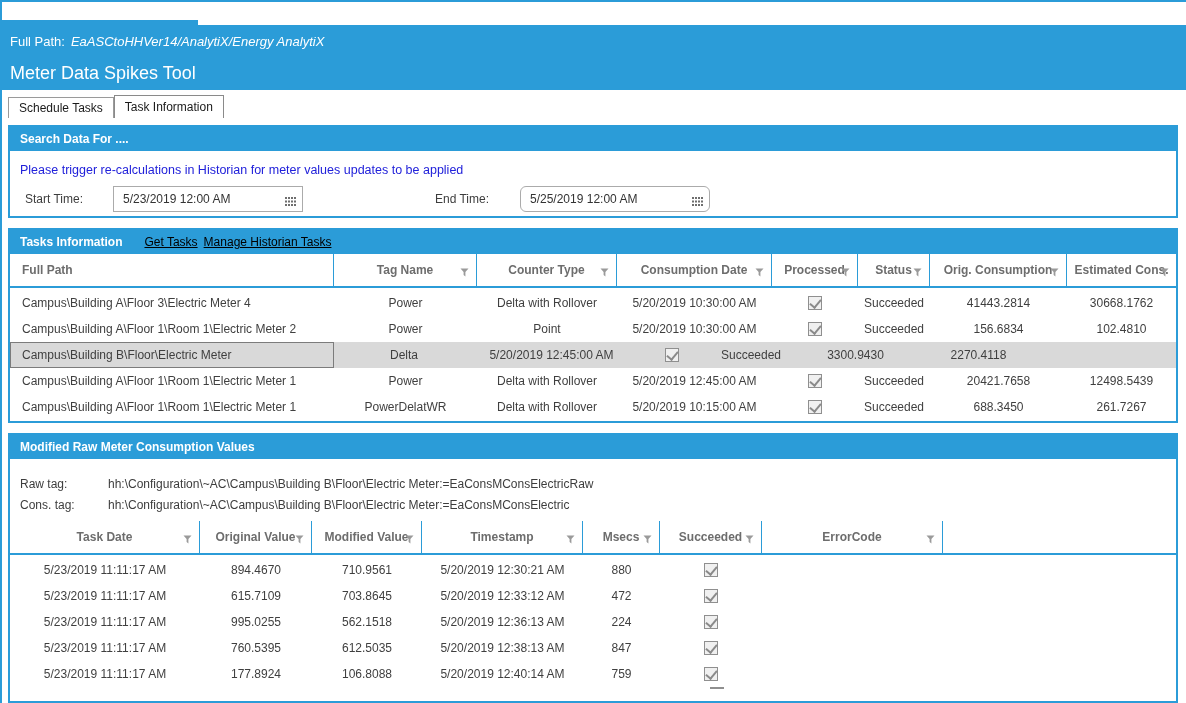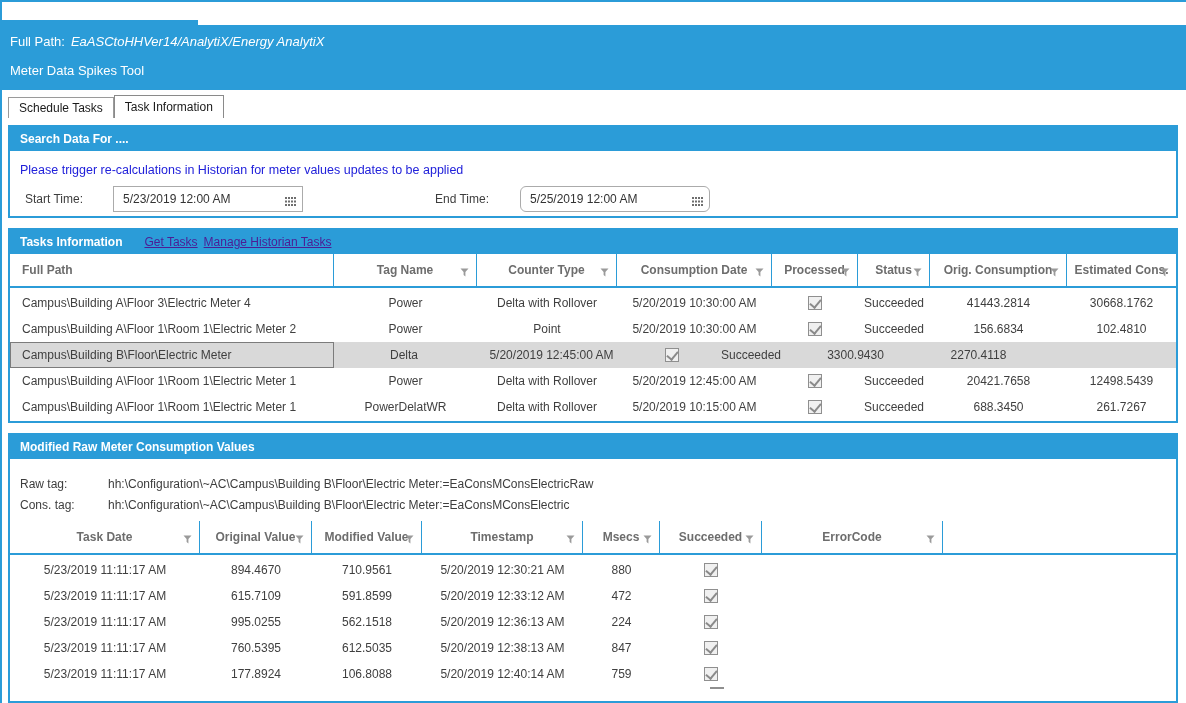--- a/index.html
+++ b/index.html
@@ -14,34 +14,34 @@
   
   .doc-tab { position:absolute; left:2px; top:20px; height:23px; width:196px; background:#2b9cd8;
     display:flex; align-items:center; gap:6px; padding:0 6px 0 8px; color:#fff; }
   .doc-tab .title { white-space:nowrap; }
   .doc-tab svg { display:block; }
 
   
   .band { position:absolute; left:0; top:25px; width:1186px; height:65px; background:#2b9cd8; color:#fff; }
   .band .line1 { position:absolute; left:10px; top:9px; font-size:13px; }
   .band .line1 .value { font-style:italic; margin-left:6px; }
-  .band .line2 { position:absolute; left:10px; top:38px; font-size:13px; }
+  .band .line2 { position:absolute; left:10px; top:38px; font-size:18px; }
 
   
   .subtabs { position:absolute; left:8px; top:95px; height:23px; display:flex; align-items:flex-end; }
   .subtab { background:#fff; border:1px solid #9a9a9a; border-bottom:none; height:21px;
     display:flex; align-items:center; padding:0 10px; color:#1a1a1a; white-space:nowrap; }
   .subtab.active { height:23px; border-color:#8a8a8a; }
 
   
   .panel { position:absolute; left:8px; width:1170px; background:#fff; border:2px solid #2b9cd8; }
   .panel-title { height:24px; background:#2b9cd8; color:#fff; font-weight:bold;
     display:flex; align-items:center; padding-left:10px; gap:22px; }
   .panel-title .links { display:flex; gap:6px; font-weight:normal; }
-  .panel-title .link { color:#4c1d95; text-decoration:underline; cursor:pointer; white-space:nowrap; }
+  .panel-title .link { color:#000000; text-decoration:underline; cursor:pointer; white-space:nowrap; }
 
   #panel-search { top:125px; height:93px; }
   #panel-tasks  { top:228px; height:195px; }
   #panel-modified { top:433px; height:270px; }
 
   .notice { margin:12px 0 0 10px; color:#2121da; font-size:12.5px; }
   .time-row { position:relative; height:26px; margin-top:9px; }
   .time-label { position:absolute; top:6px; color:#3d3d3d; }
   .time-label.start { left:15px; }
   .time-label.end { left:425px; }
@@ -371,21 +371,21 @@
         <div class="td c6">
           <span class="checkbox checked"></span>
         </div>
         <div class="td c7"></div>
         <div class="td c8"></div>
       </div>
 
       <div class="trow">
         <div class="td c1">5/23/2019 11:11:17 AM</div>
         <div class="td c2">615.7109</div>
-        <div class="td c3">591.8599</div>
+        <div class="td c3">703.8645</div>
         <div class="td c4">5/20/2019 12:33:12 AM</div>
         <div class="td c5">472</div>
         <div class="td c6">
           <span class="checkbox checked"></span>
         </div>
         <div class="td c7"></div>
         <div class="td c8"></div>
       </div>
 
       <div class="trow">

